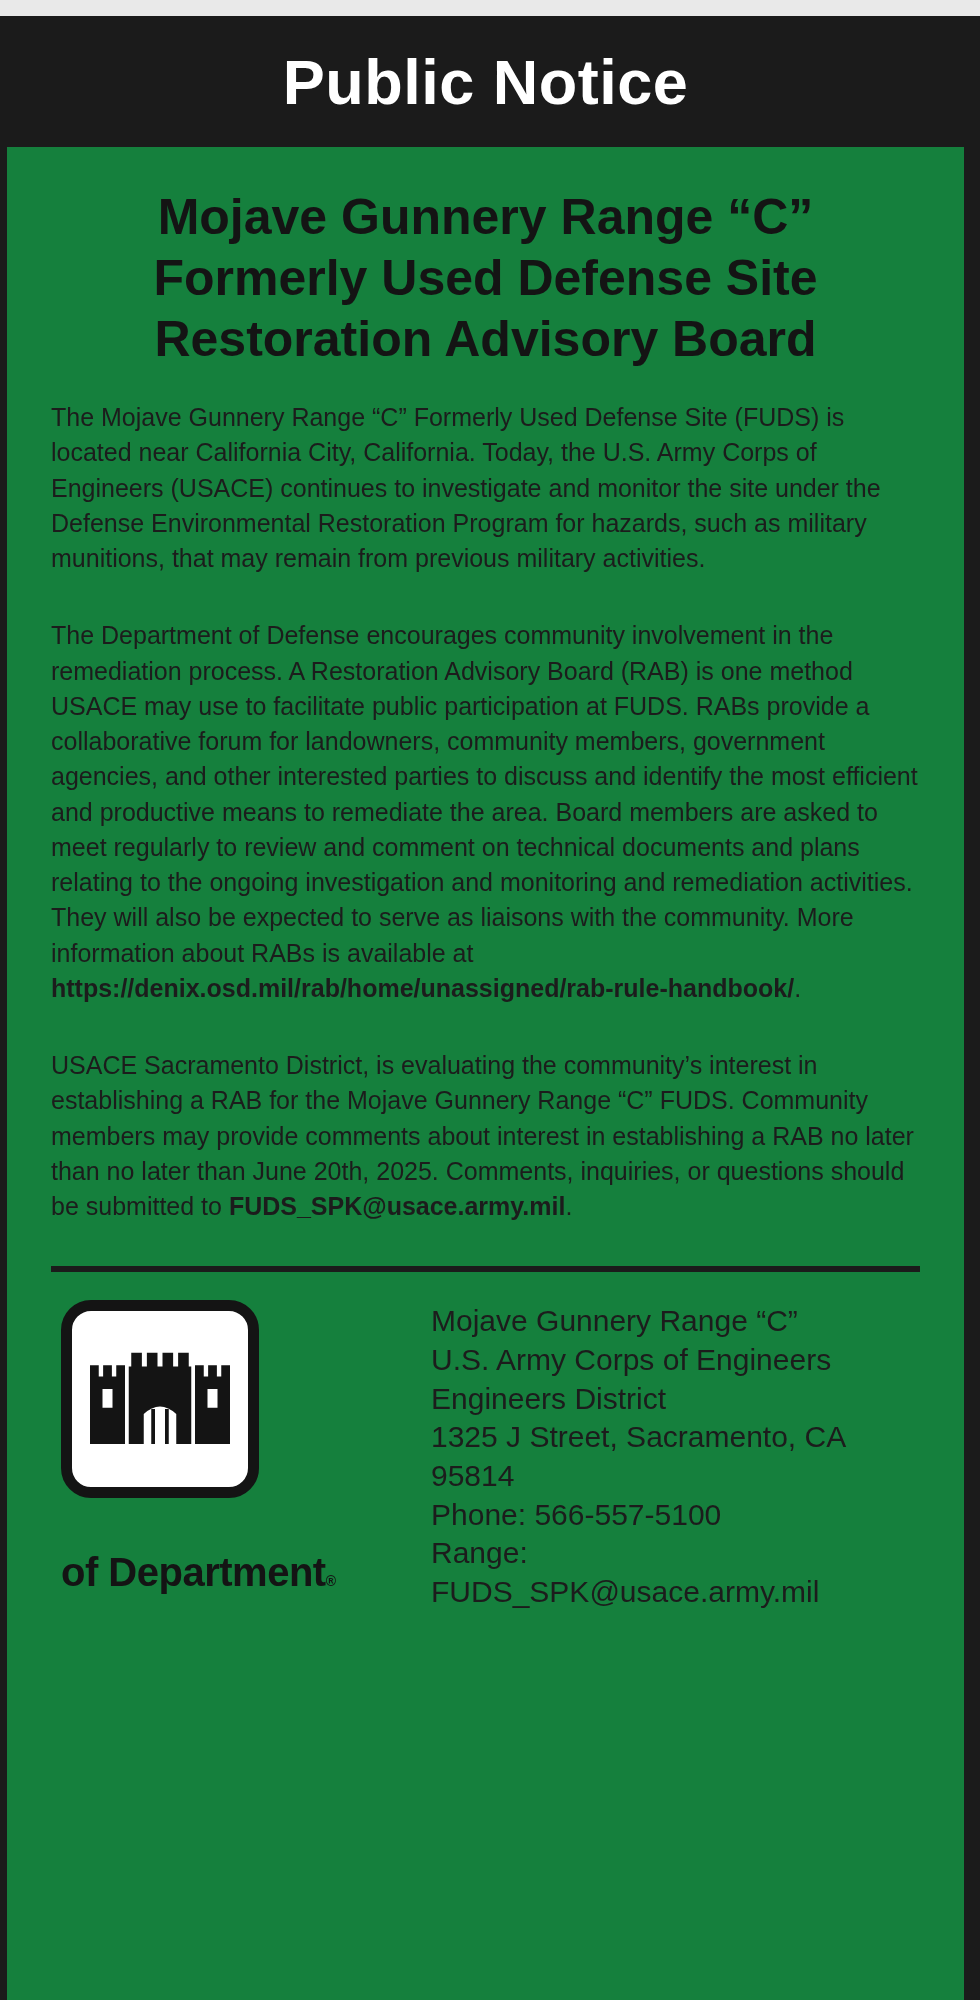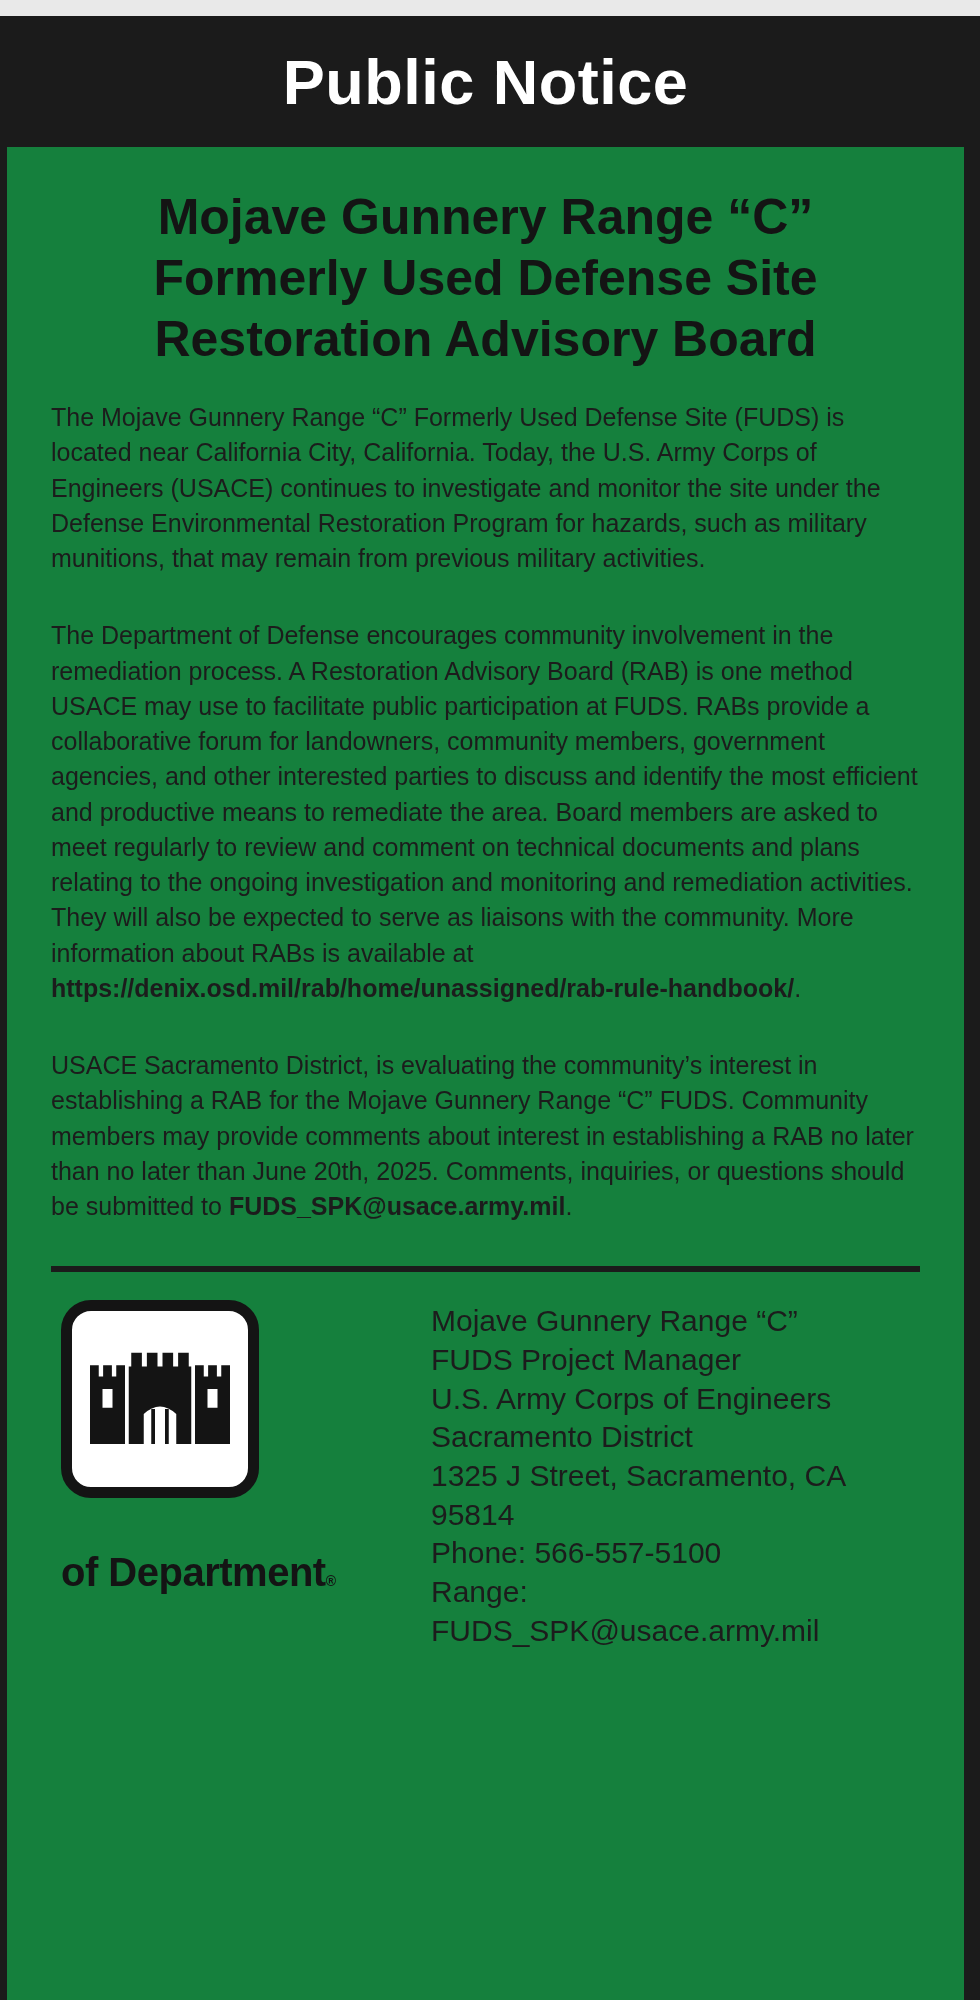--- a/index.html
+++ b/index.html
@@ -164,23 +164,22 @@
           </svg>
         </div>
         <div class="logo-wordmark">
           <br>
           <span>of Department</span><span class="reg-mark">®</span>
         </div>
       </div>
 
       <div class="footer-right">
         <div class="contact-line">Mojave Gunnery Range “C”</div>
-        <div class="contact-line">FUDS Project Manager</div>
         <div class="contact-line">U.S. Army Corps of Engineers</div>
-        <div class="contact-line">Sacramento District</div>
+        <div class="contact-line">Engineers District</div>
         <div class="contact-line">1325 J Street, Sacramento, CA 95814</div>
         <div class="contact-line">Phone: 566-557-5100</div>
         <div class="contact-line">Range: FUDS_SPK@usace.army.mil</div>
       </div>
 
     </div>
 
   </div>
 
 </div>

